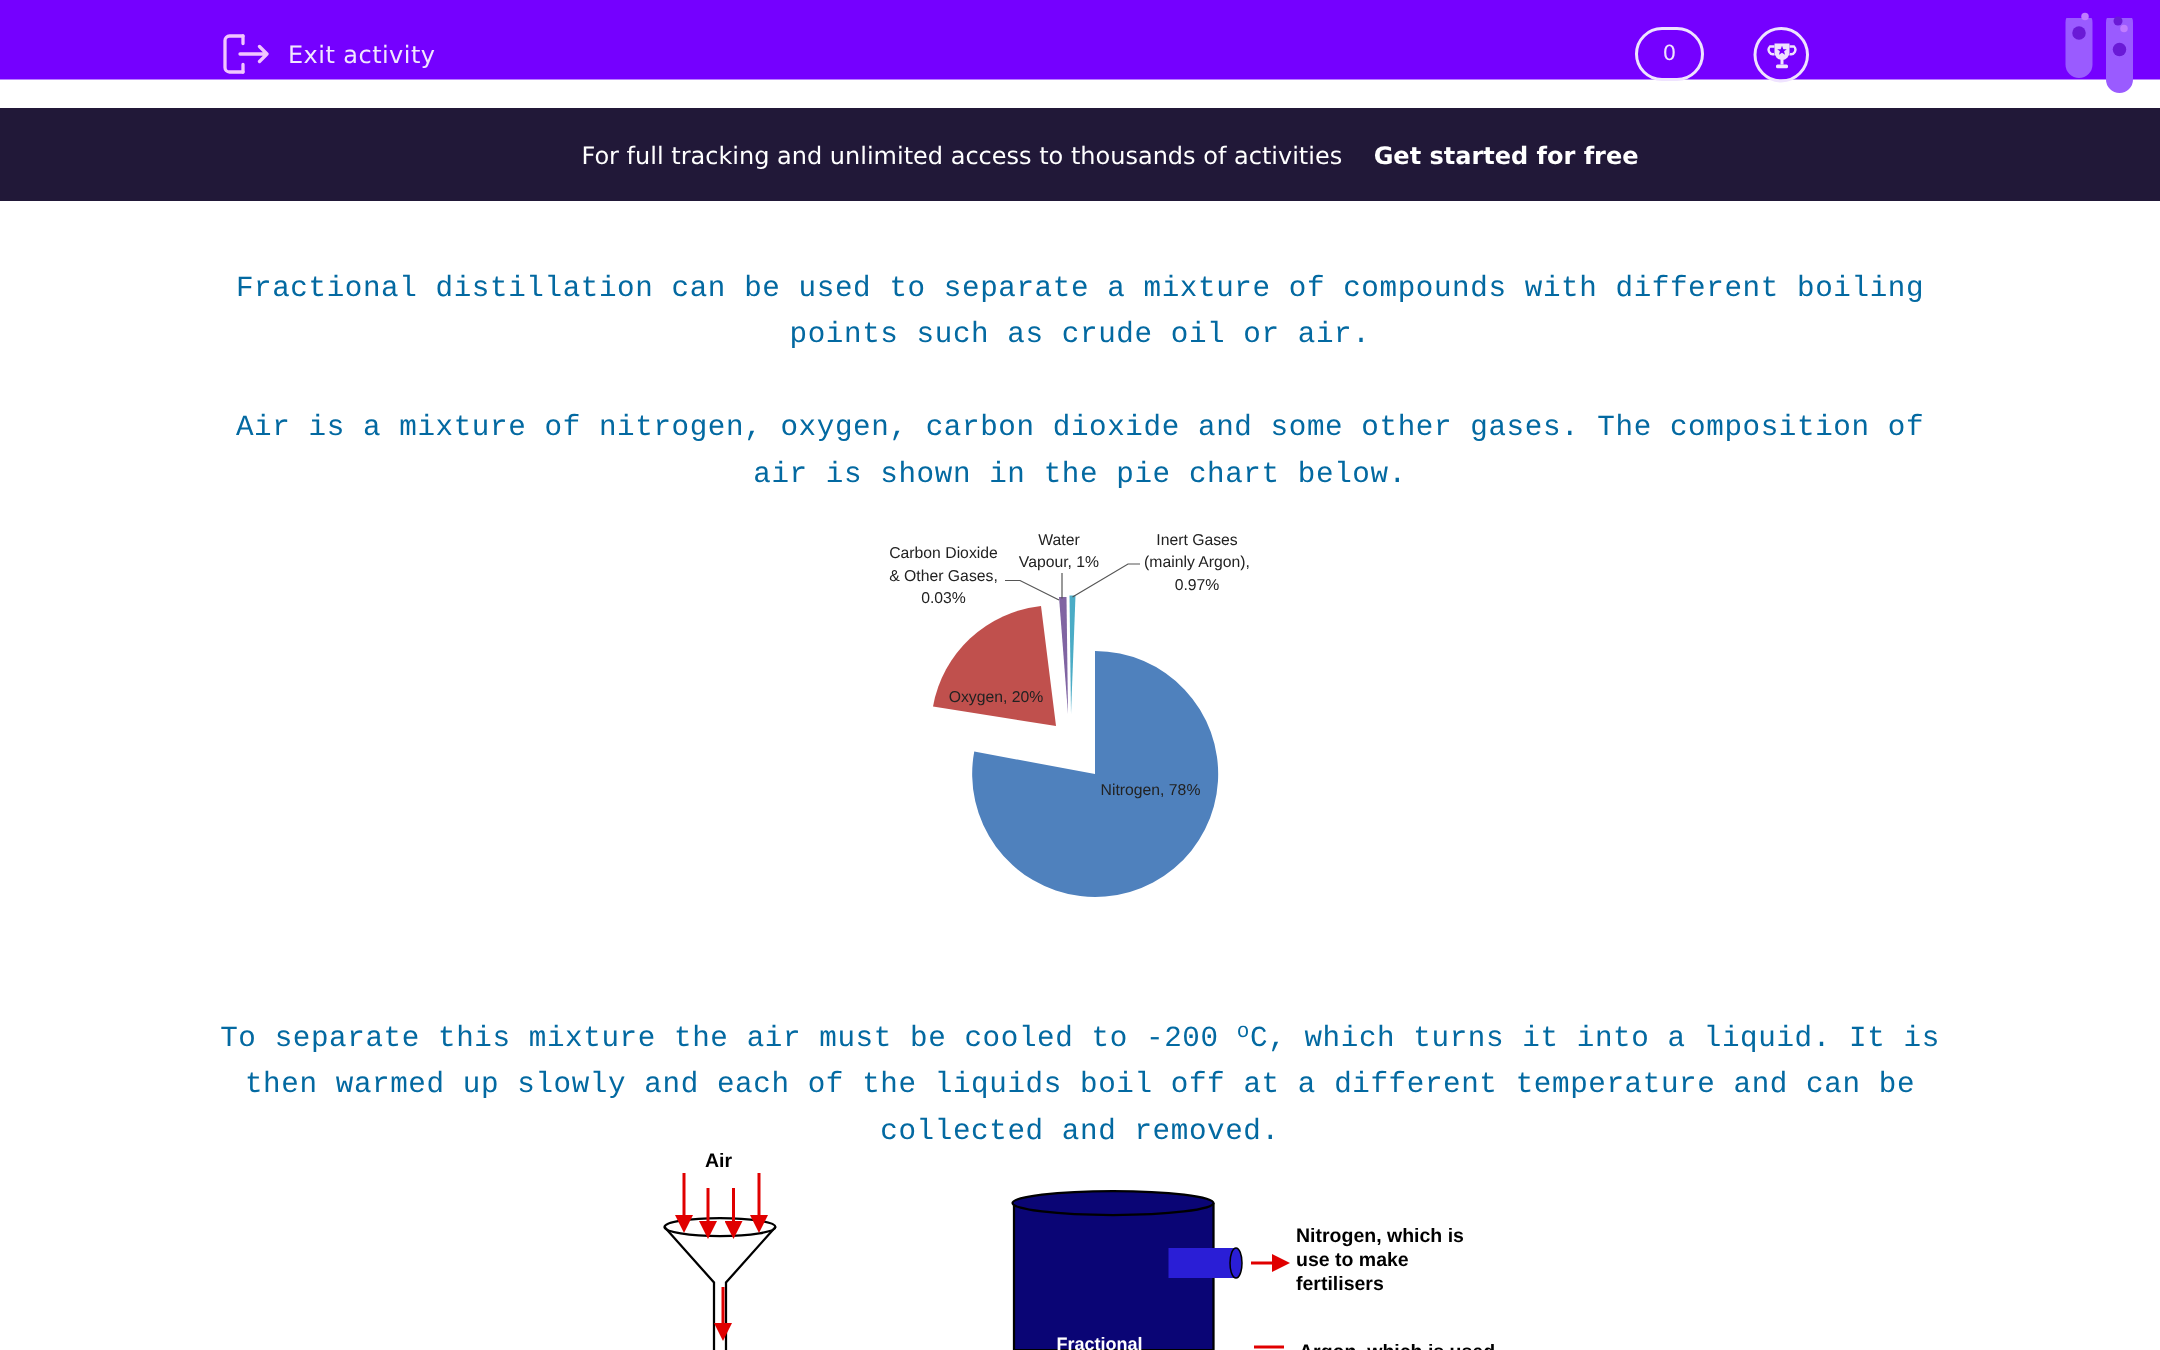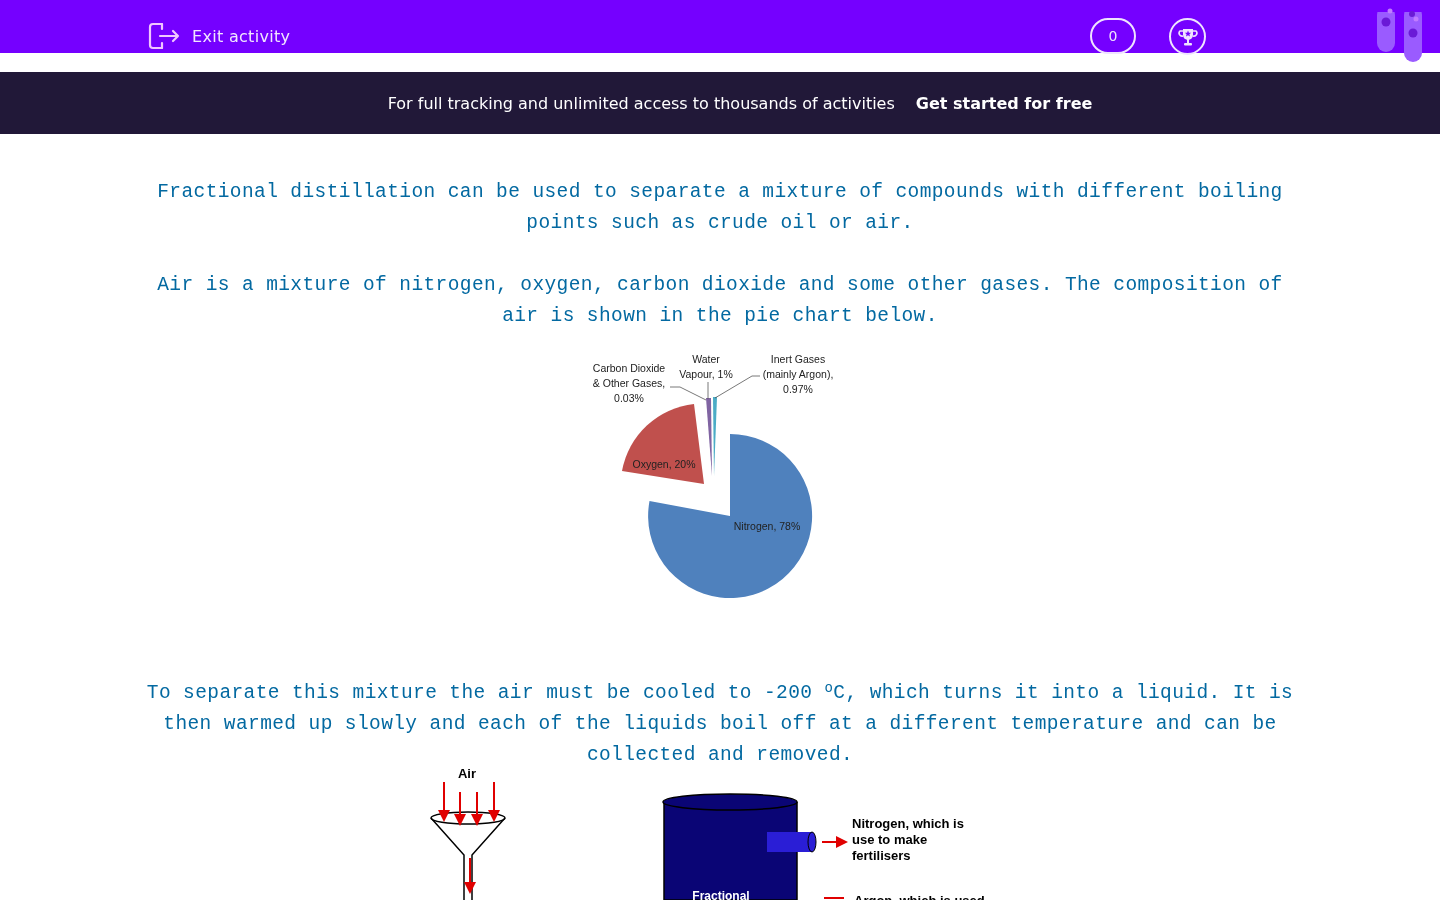--- a/index.html
+++ b/index.html
@@ -9,21 +9,21 @@
     .exit svg { width: 34px; height: 30px; }
     .title { position: absolute; left: 0; right: 0; top: 22px; text-align: center; font-size: 20px; font-weight: 500; color: #f4ecff; letter-spacing: 0.3px; }
     .score { position: absolute; left: 1090px; top: 18px; width: 46px; height: 36px; border: 2px solid #efe3ff; border-radius: 18px; color: #efe3ff; font-size: 14px; display: flex; align-items: center; justify-content: center; }
     .trophy { position: absolute; left: 1169px; top: 18px; width: 37px; height: 37px; border: 2px solid #efe3ff; border-radius: 50%; display: flex; align-items: center; justify-content: center; }
     .logo { position: absolute; left: 1376px; top: 6px; width: 48px; height: 58px; }
     .banner { position: absolute; top: 72px; left: 0; width: 1440px; height: 62px; background: #211838; color: #ffffff; font-size: 16px; display: flex; align-items: center; justify-content: center; padding-left: 40px; }
     .banner b { font-weight: 700; margin-left: 21px; cursor: pointer; }
     .para { position: absolute; left: 140px; width: 1160px; text-align: center; color: #0369a1; font-size: 19.5px; line-height: 31px; letter-spacing: 0.4px; font-family: Liberation Mono, monospace; }
     .para sup { font-size: 14px; vertical-align: 6px; }
     .pie-wrap { position: absolute; left: 580px; top: 344px; width: 280px; height: 260px; }
-    .diagram { position: absolute; left: 404px; top: 760px; width: 620px; height: 140px; }
+    .diagram { position: absolute; left: 416px; top: 760px; width: 620px; height: 140px; }
   </style>
 </head>
 <body>
 
 <div class="topbar">
   <div class="exit">
     <svg viewBox="0 0 34 30">
       <path d="M14 3 H5 a3 3 0 0 0 -3 3 V24 a3 3 0 0 0 3 3 H14" fill="none" stroke="#f1c6ff" stroke-width="2.2" stroke-linecap="round"></path>
       <path d="M14 3 V8 M14 22 V27" stroke="#f1c6ff" stroke-width="2.2" stroke-linecap="round"></path>
       <path d="M12 15 H30 M25 10 L30 15 L25 20" fill="none" stroke="#f1c6ff" stroke-width="2.2" stroke-linecap="round" stroke-linejoin="round"></path>

